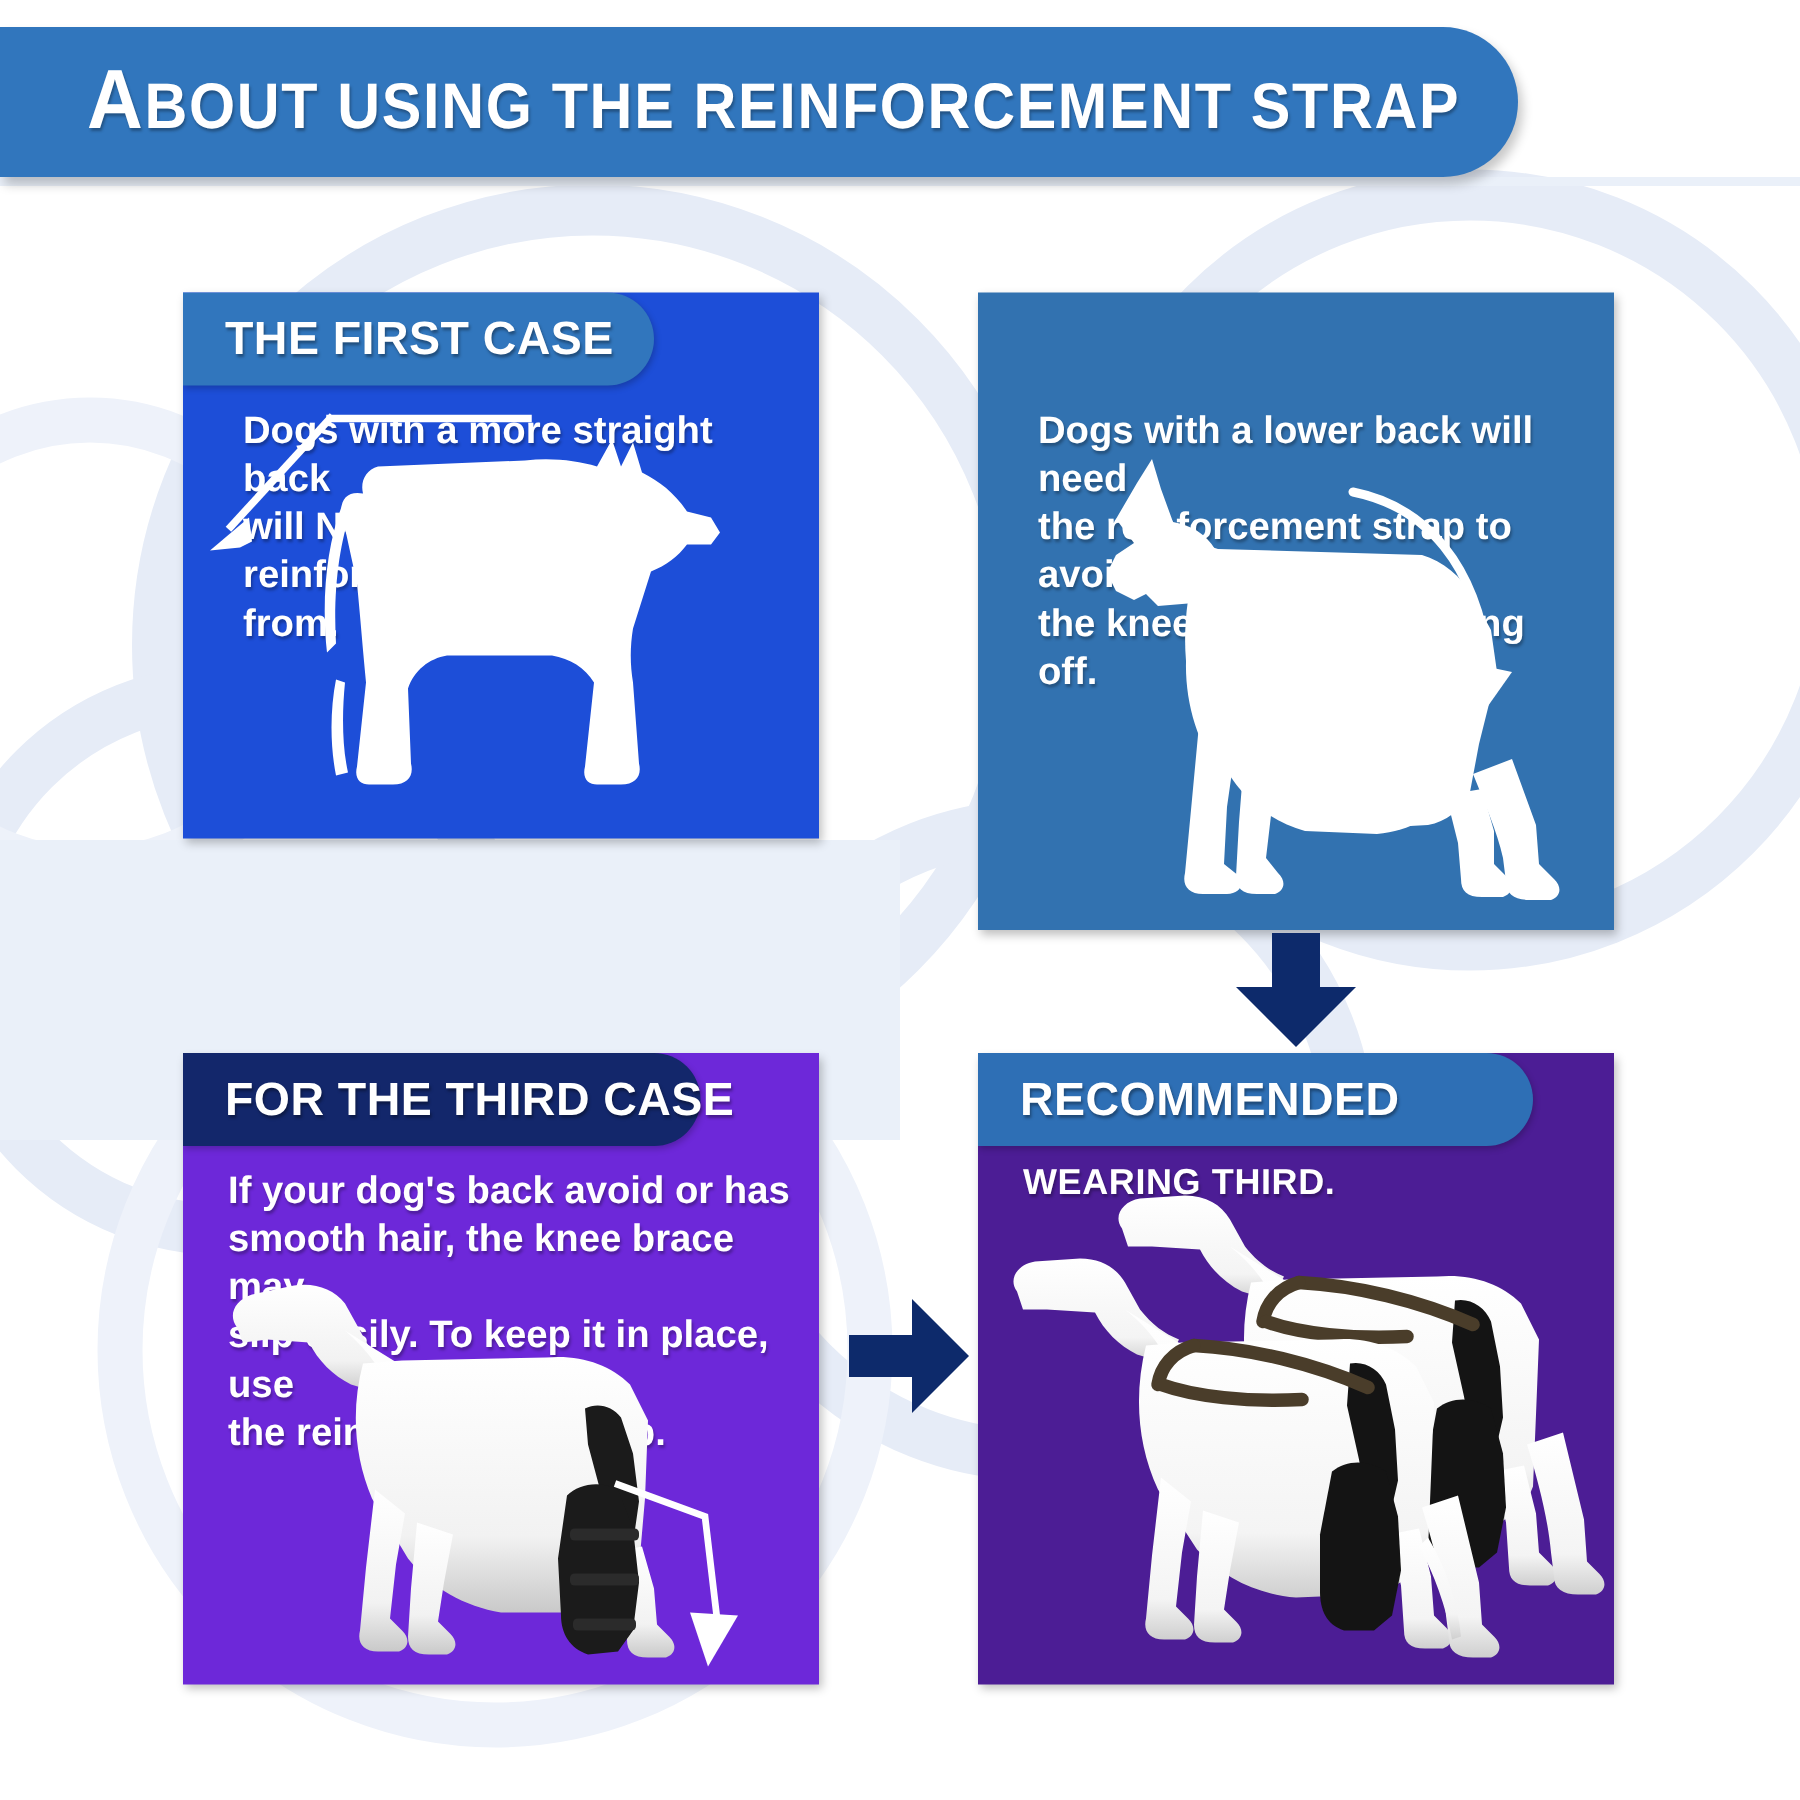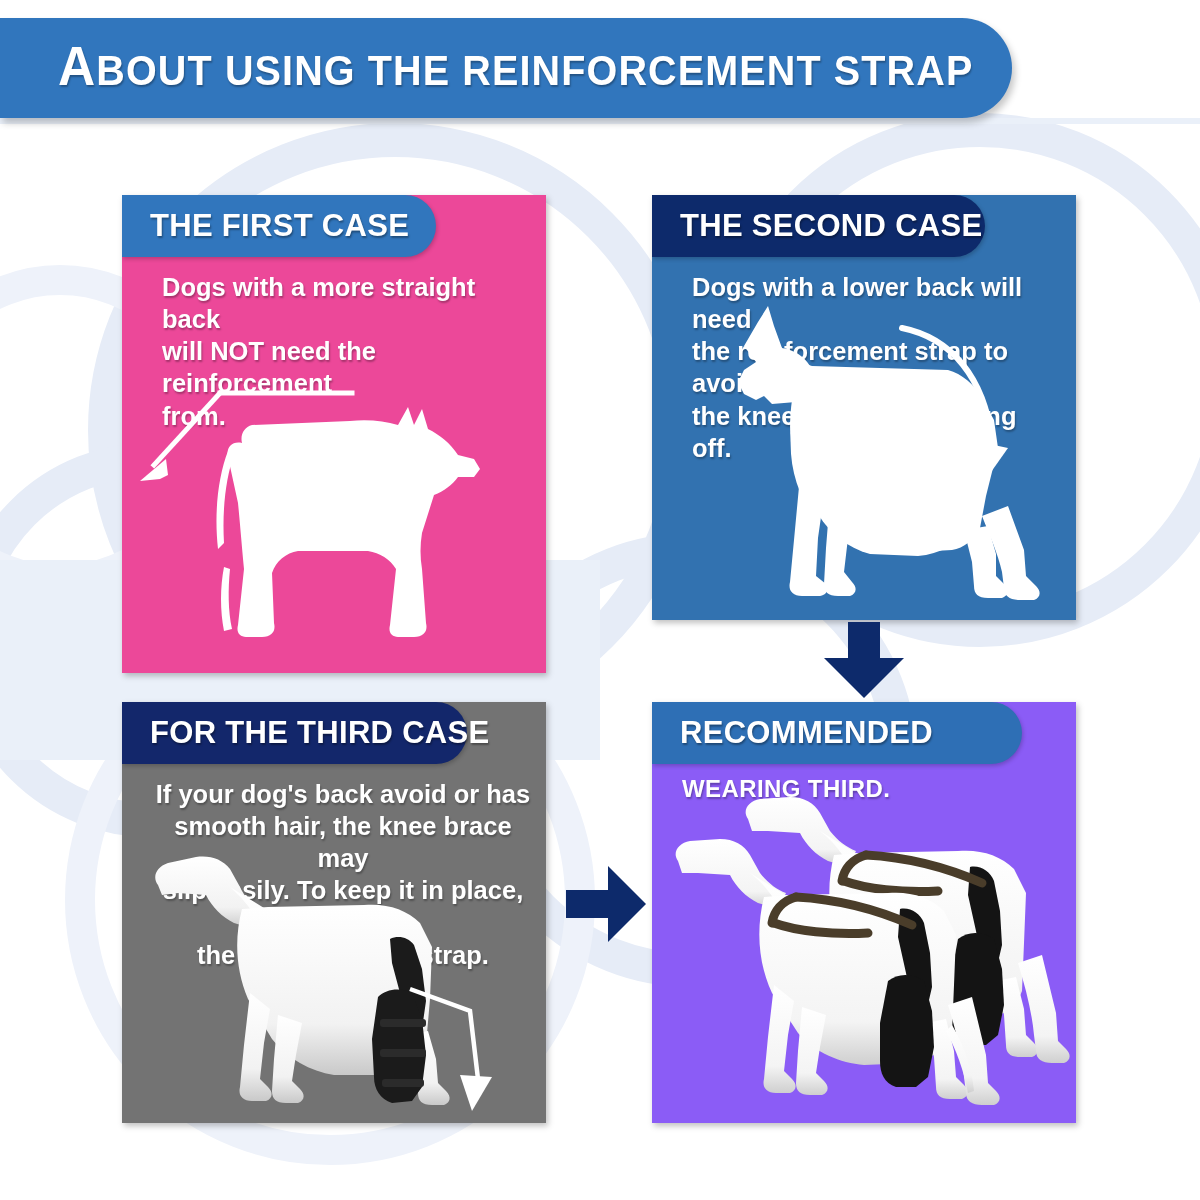--- a/index.html
+++ b/index.html
@@ -59,24 +59,24 @@
     line-height: 0.9;
   }
 
   
   .card {
     position: absolute;
     z-index: 2;
     box-shadow: 2px 3px 6px rgba(0,0,0,0.25);
     overflow: hidden;
   }
-  #card-first   { left: 122px; top: 195px;  width: 424px; height: 478px; background: #ec4899; }
+  #card-first   { left: 122px; top: 195px;  width: 424px; height: 364px; background: #1d4ed8; }
   #card-second  { left: 652px; top: 195px;  width: 424px; height: 425px; background: #3272b0; }
-  #card-third   { left: 122px; top: 702px;  width: 424px; height: 421px; background: #737373; text-align: center; }
-  #card-fourth  { left: 652px; top: 702px;  width: 424px; height: 421px; background: #8b5cf6; }
+  #card-third   { left: 122px; top: 702px;  width: 424px; height: 421px; background: #6d28d9; }
+  #card-fourth  { left: 652px; top: 702px;  width: 424px; height: 421px; background: #4c1d95; }
 
   
   .ribbon {
     position: absolute;
     left: 0;
     top: 0;
     height: 62px;
     border-top-right-radius: 34px;
     border-bottom-right-radius: 34px;
     display: flex;
@@ -192,23 +192,20 @@
 
     <g fill="#ffffff" stroke="#ffffff" stroke-width="5" stroke-linecap="square">
       <line x1="98" y1="20" x2="230" y2="20"></line>
       <line x1="98" y1="20" x2="32" y2="92"></line>
       <polygon points="18,108 44,86 46,102 38,106" stroke="none"></polygon>
     </g>
   </svg>
 </div>
 
 <div class="card" id="card-second">
-  <div class="ribbon" id="ribbon-second">
-    <span class="ribbon-label">THE SECOND CASE</span>
-  </div>
   <div class="card-body">Dogs with a lower back will need
 the  reinforcement strap to avoid
 the knee brace from falling off.</div>
   <svg class="illus" viewBox="0 0 424 320" width="424" height="320" xmlns="http://www.w3.org/2000/svg">
     <g fill="#ffffff">
 
       <path d="M104 62 L92 46 L106 22 L116 6 L122 26 L130 48
                C142 50 152 56 158 66 L160 84
                C158 94 152 100 144 102 L120 104
                L112 96 L104 100 L92 94 L86 82 L92 70 Z"></path>

